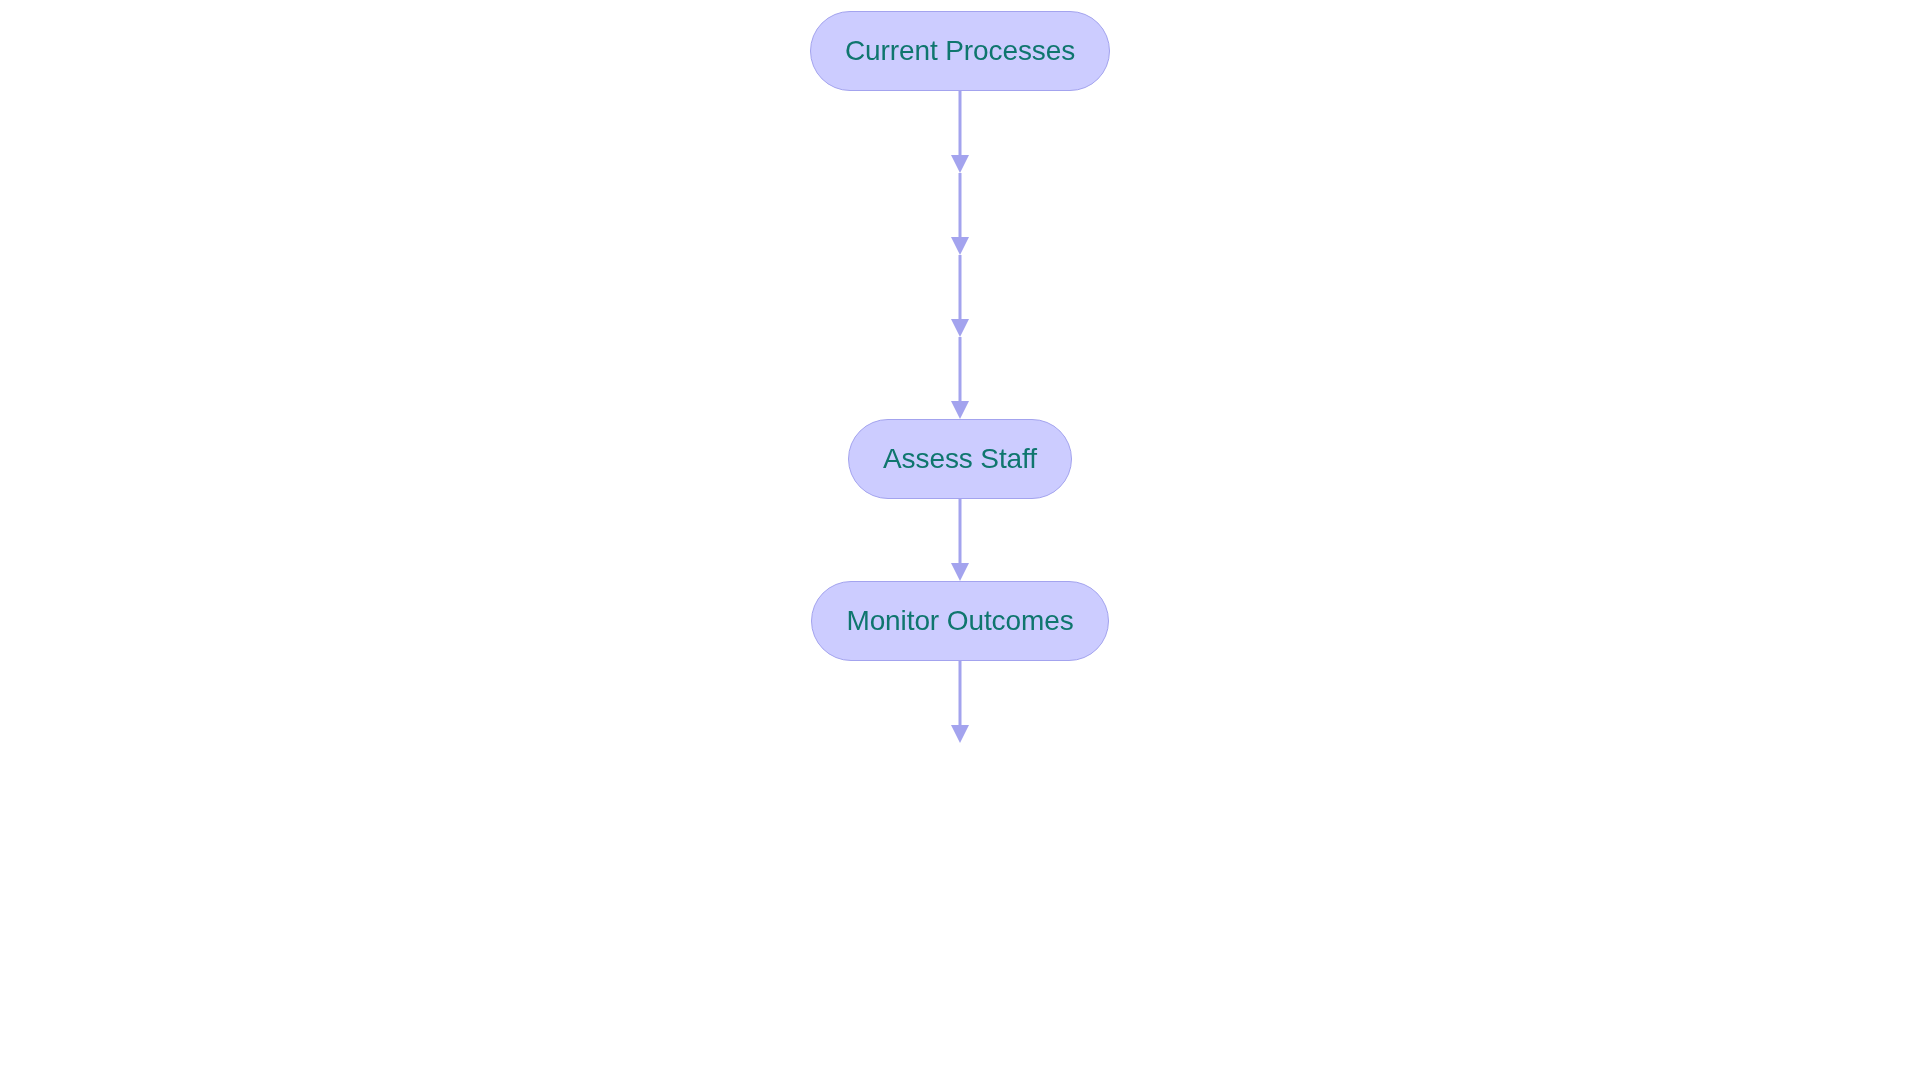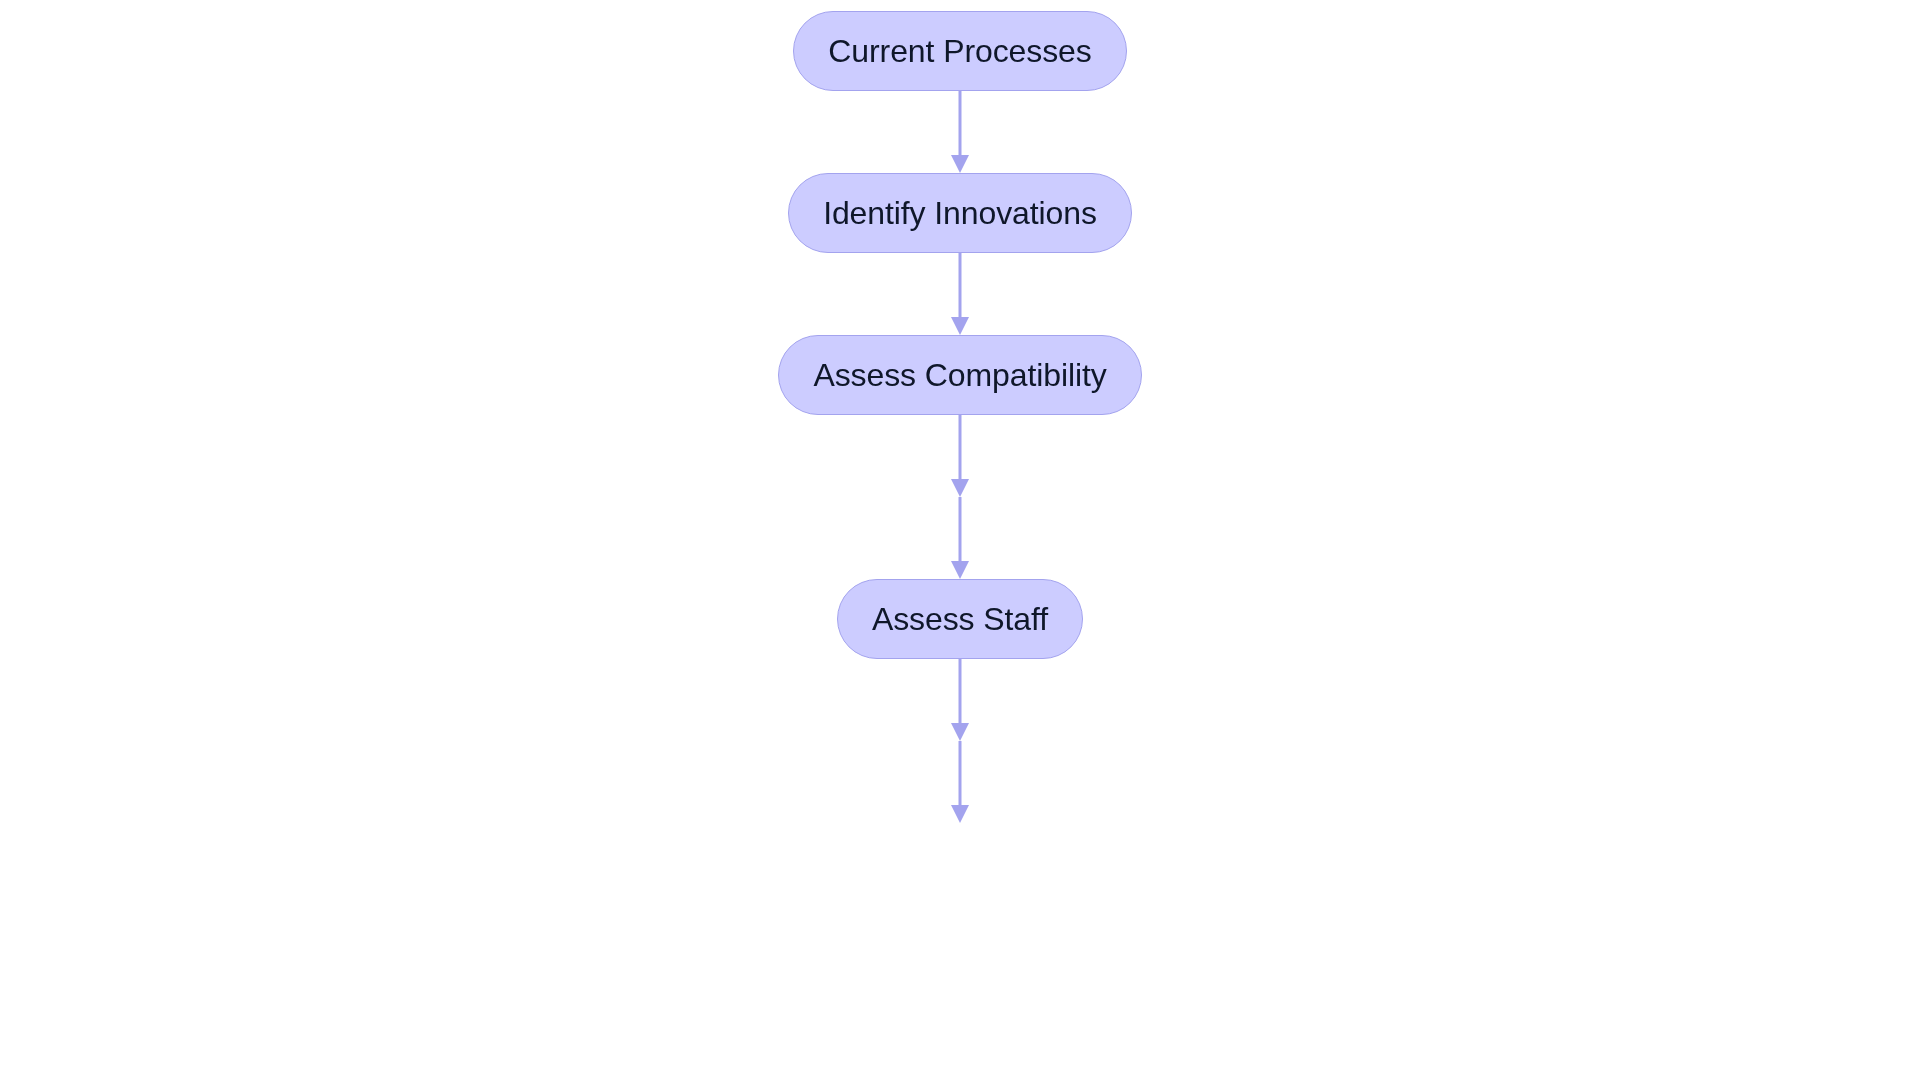--- a/index.html
+++ b/index.html
@@ -43,22 +43,22 @@
     border-radius: 40px;
     display: flex;
     align-items: center;
     justify-content: center;
     padding: 0 34px;
     white-space: nowrap;
     flex: 0 0 auto;
   }
 
   .node-label {
-    color: #0f172a;
-    font-size: 32px;
+    color: #0f766e;
+    font-size: 28px;
     font-family: "Liberation Sans", sans-serif;
     font-weight: 400;
     letter-spacing: -0.1px;
     line-height: 1;
   }
 
   .connector {
     position: relative;
     width: 26px;
     height: 82px;
@@ -93,32 +93,26 @@
 
     <div class="node">
       <span class="node-label">Current Processes</span>
     </div>
 
     <div class="connector">
       <div class="shaft"></div>
       <div class="head"></div>
     </div>
 
-    <div class="node">
-      <span class="node-label">Identify Innovations</span>
-    </div>
 
     <div class="connector">
       <div class="shaft"></div>
       <div class="head"></div>
     </div>
 
-    <div class="node">
-      <span class="node-label">Assess Compatibility</span>
-    </div>
 
     <div class="connector">
       <div class="shaft"></div>
       <div class="head"></div>
     </div>
 
 
     <div class="connector">
       <div class="shaft"></div>
       <div class="head"></div>
@@ -126,20 +120,23 @@
 
     <div class="node">
       <span class="node-label">Assess Staff</span>
     </div>
 
     <div class="connector">
       <div class="shaft"></div>
       <div class="head"></div>
     </div>
 
+    <div class="node">
+      <span class="node-label">Monitor Outcomes</span>
+    </div>
 
     <div class="connector">
       <div class="shaft"></div>
       <div class="head"></div>
     </div>
 
 
   </div>
 </div>
 

